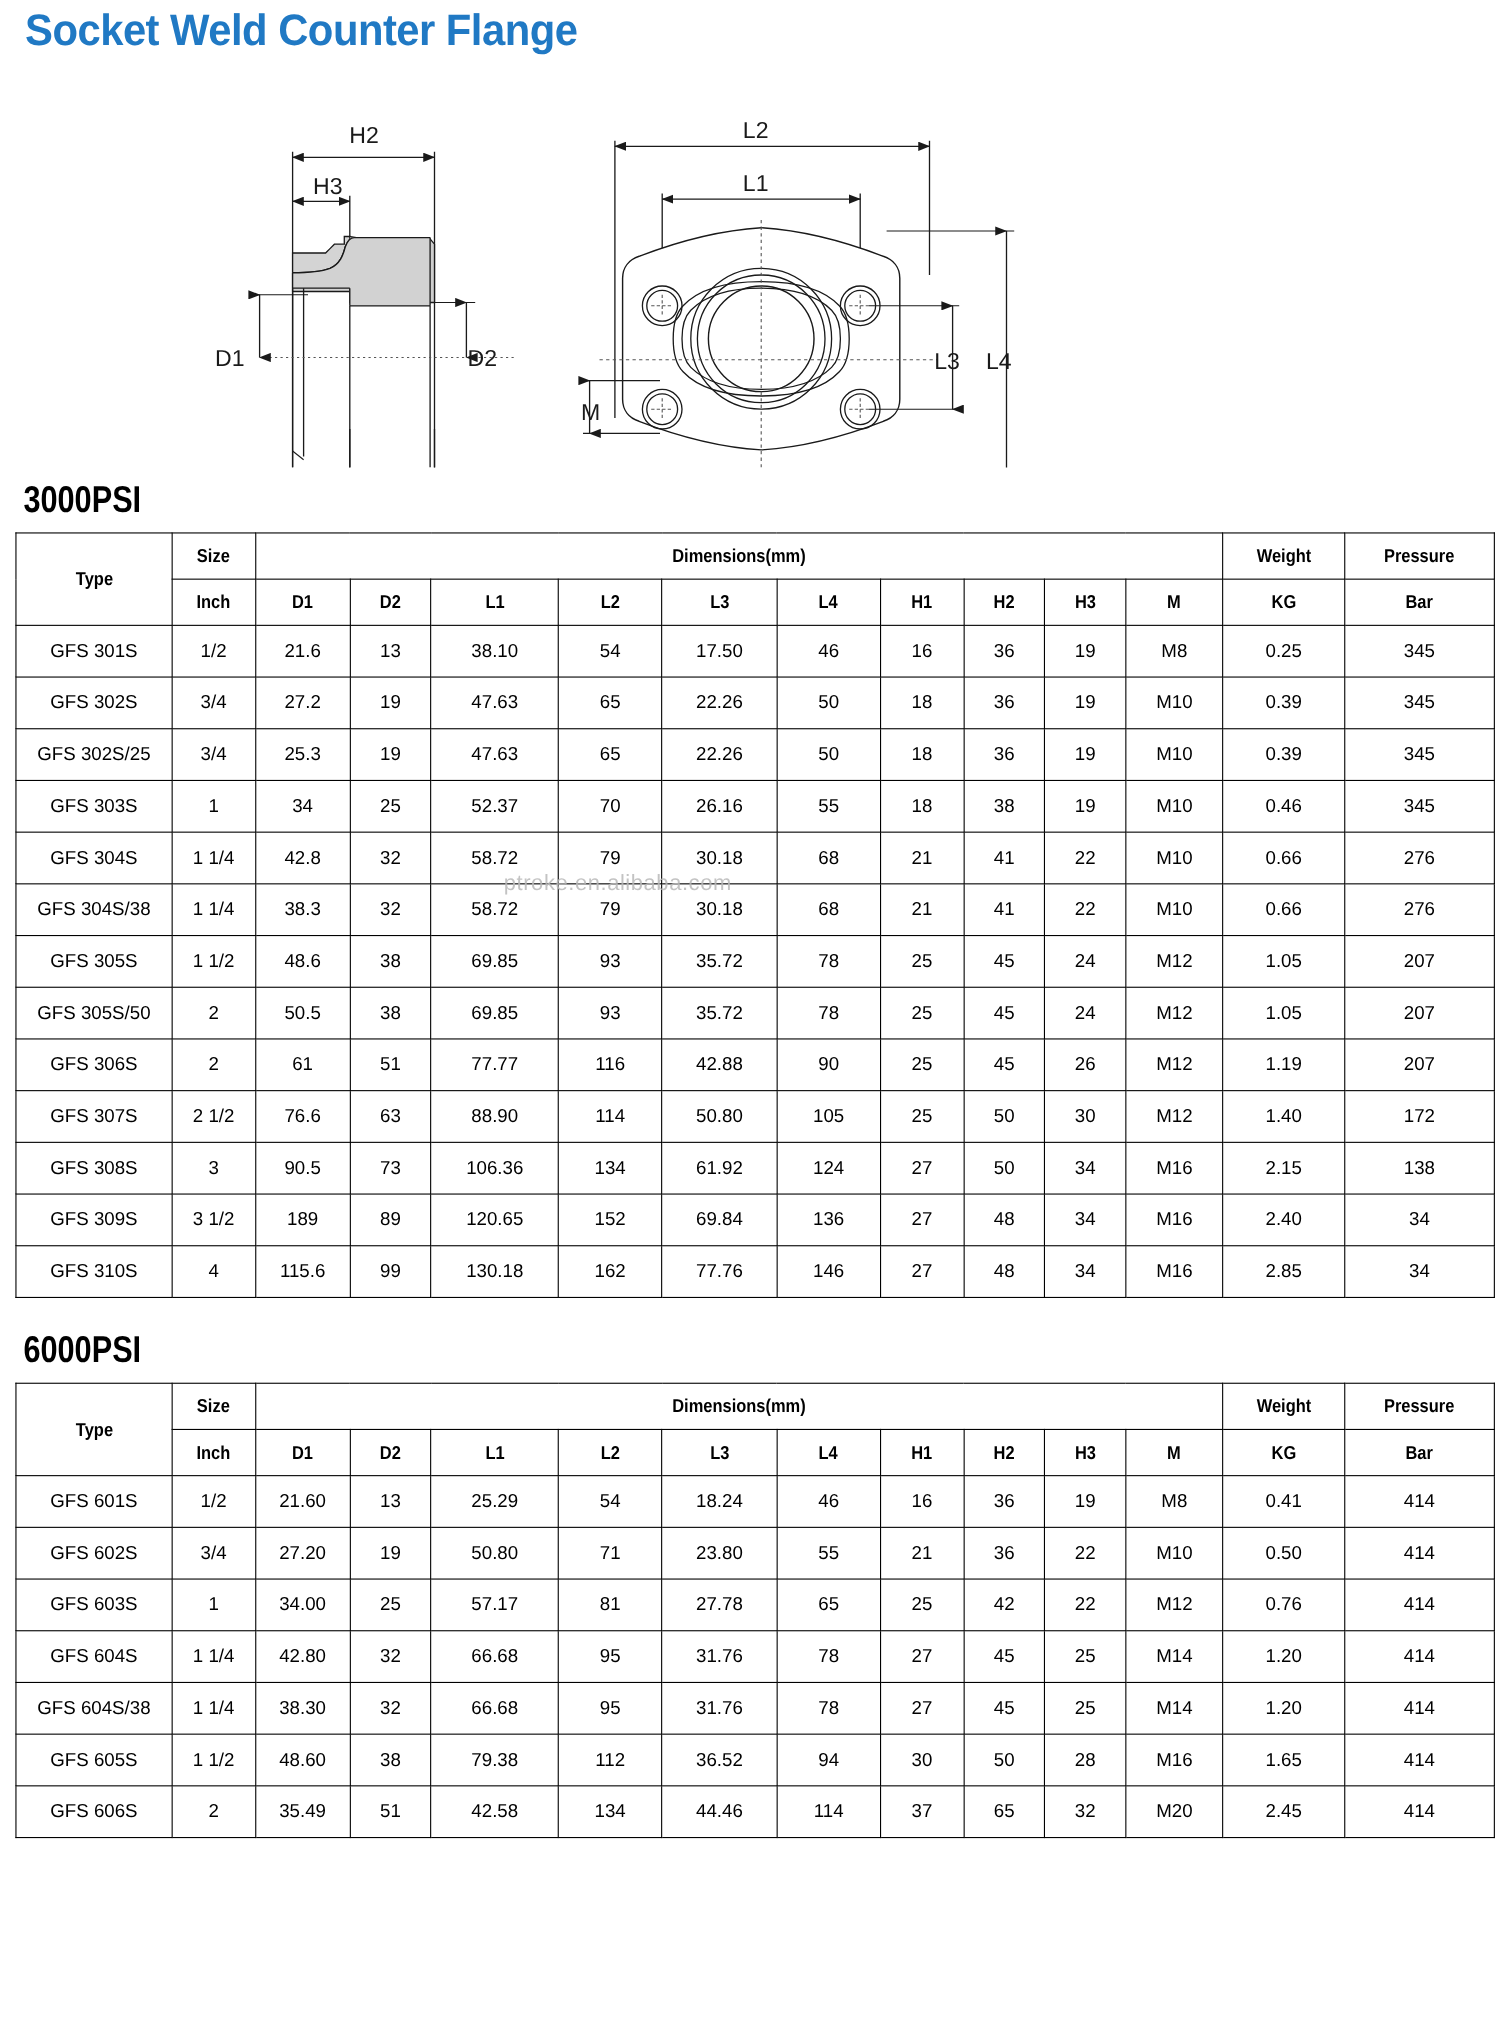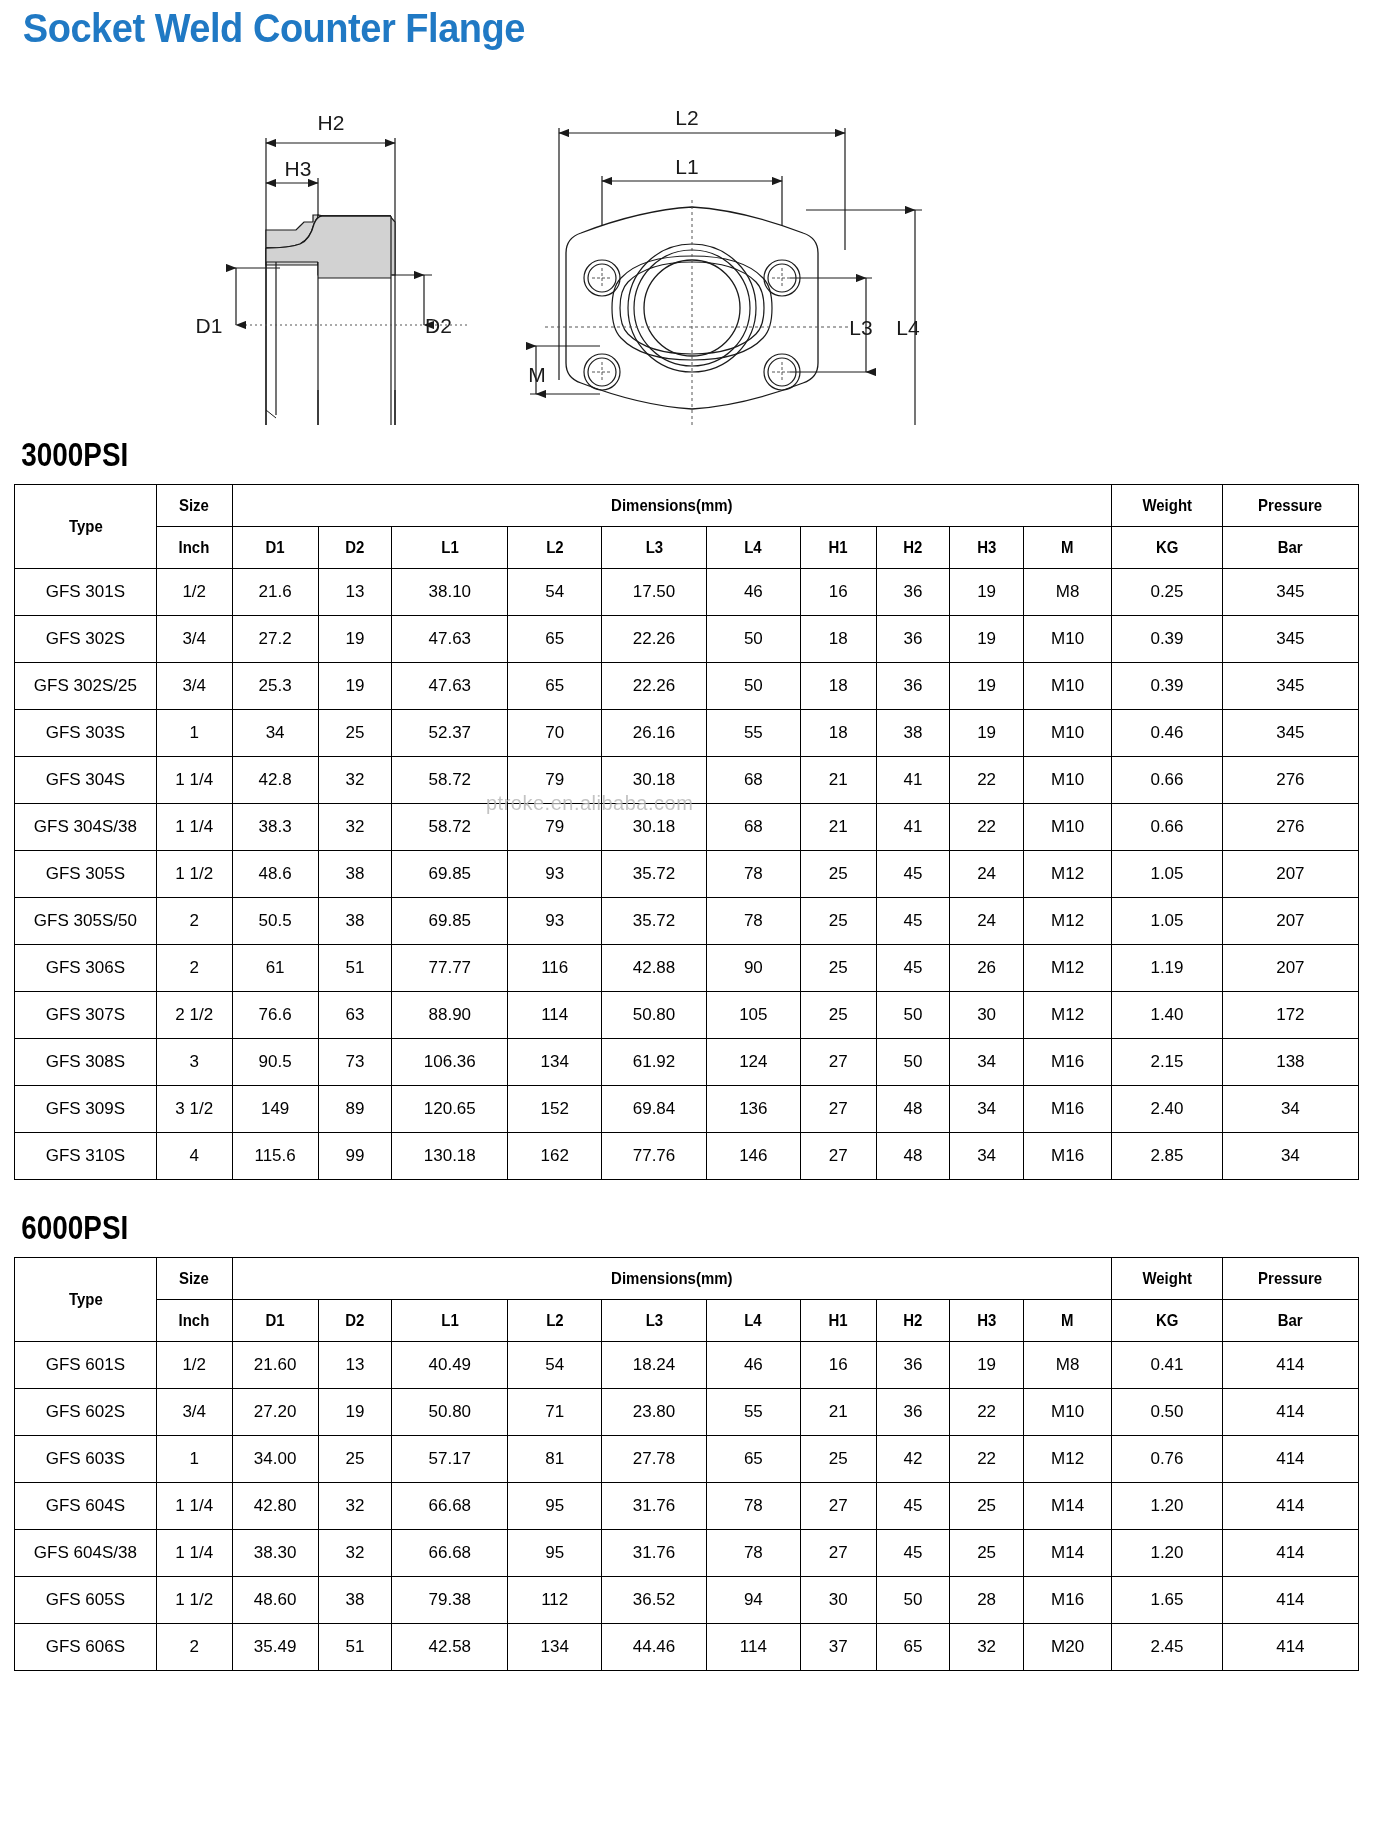--- a/index.html
+++ b/index.html
@@ -94,21 +94,21 @@
   col.c-h1     { width: 68px; }
   col.c-h2     { width: 66px; }
   col.c-h3     { width: 66px; }
   col.c-m      { width: 79px; }
   col.c-weight { width: 99px; }
   col.c-press  { width: 122px; }
 
   
   #watermark {
     position: absolute;
-    left: 486px;
+    left: 458px;
     top: 792px;
     font-size: 20px;
     color: #b9b9b9;
     opacity: 0.85;
     font-family: "Liberation Sans", sans-serif;
     letter-spacing: 0.5px;
     pointer-events: none;
     white-space: nowrap;
     z-index: 5;
   }
@@ -501,21 +501,21 @@
           <td>27</td>
           <td>50</td>
           <td>34</td>
           <td>M16</td>
           <td>2.15</td>
           <td>138</td>
         </tr>
         <tr>
           <td>GFS 309S</td>
           <td>3 1/2</td>
-          <td>149</td>
+          <td>189</td>
           <td>89</td>
           <td>120.65</td>
           <td>152</td>
           <td>69.84</td>
           <td>136</td>
           <td>27</td>
           <td>48</td>
           <td>34</td>
           <td>M16</td>
           <td>2.40</td>
@@ -584,21 +584,21 @@
         <th>KG</th>
         <th>Bar</th>
       </tr>
     </thead>
     <tbody>
         <tr>
           <td>GFS 601S</td>
           <td>1/2</td>
           <td>21.60</td>
           <td>13</td>
-          <td>40.49</td>
+          <td>25.29</td>
           <td>54</td>
           <td>18.24</td>
           <td>46</td>
           <td>16</td>
           <td>36</td>
           <td>19</td>
           <td>M8</td>
           <td>0.41</td>
           <td>414</td>
         </tr>

